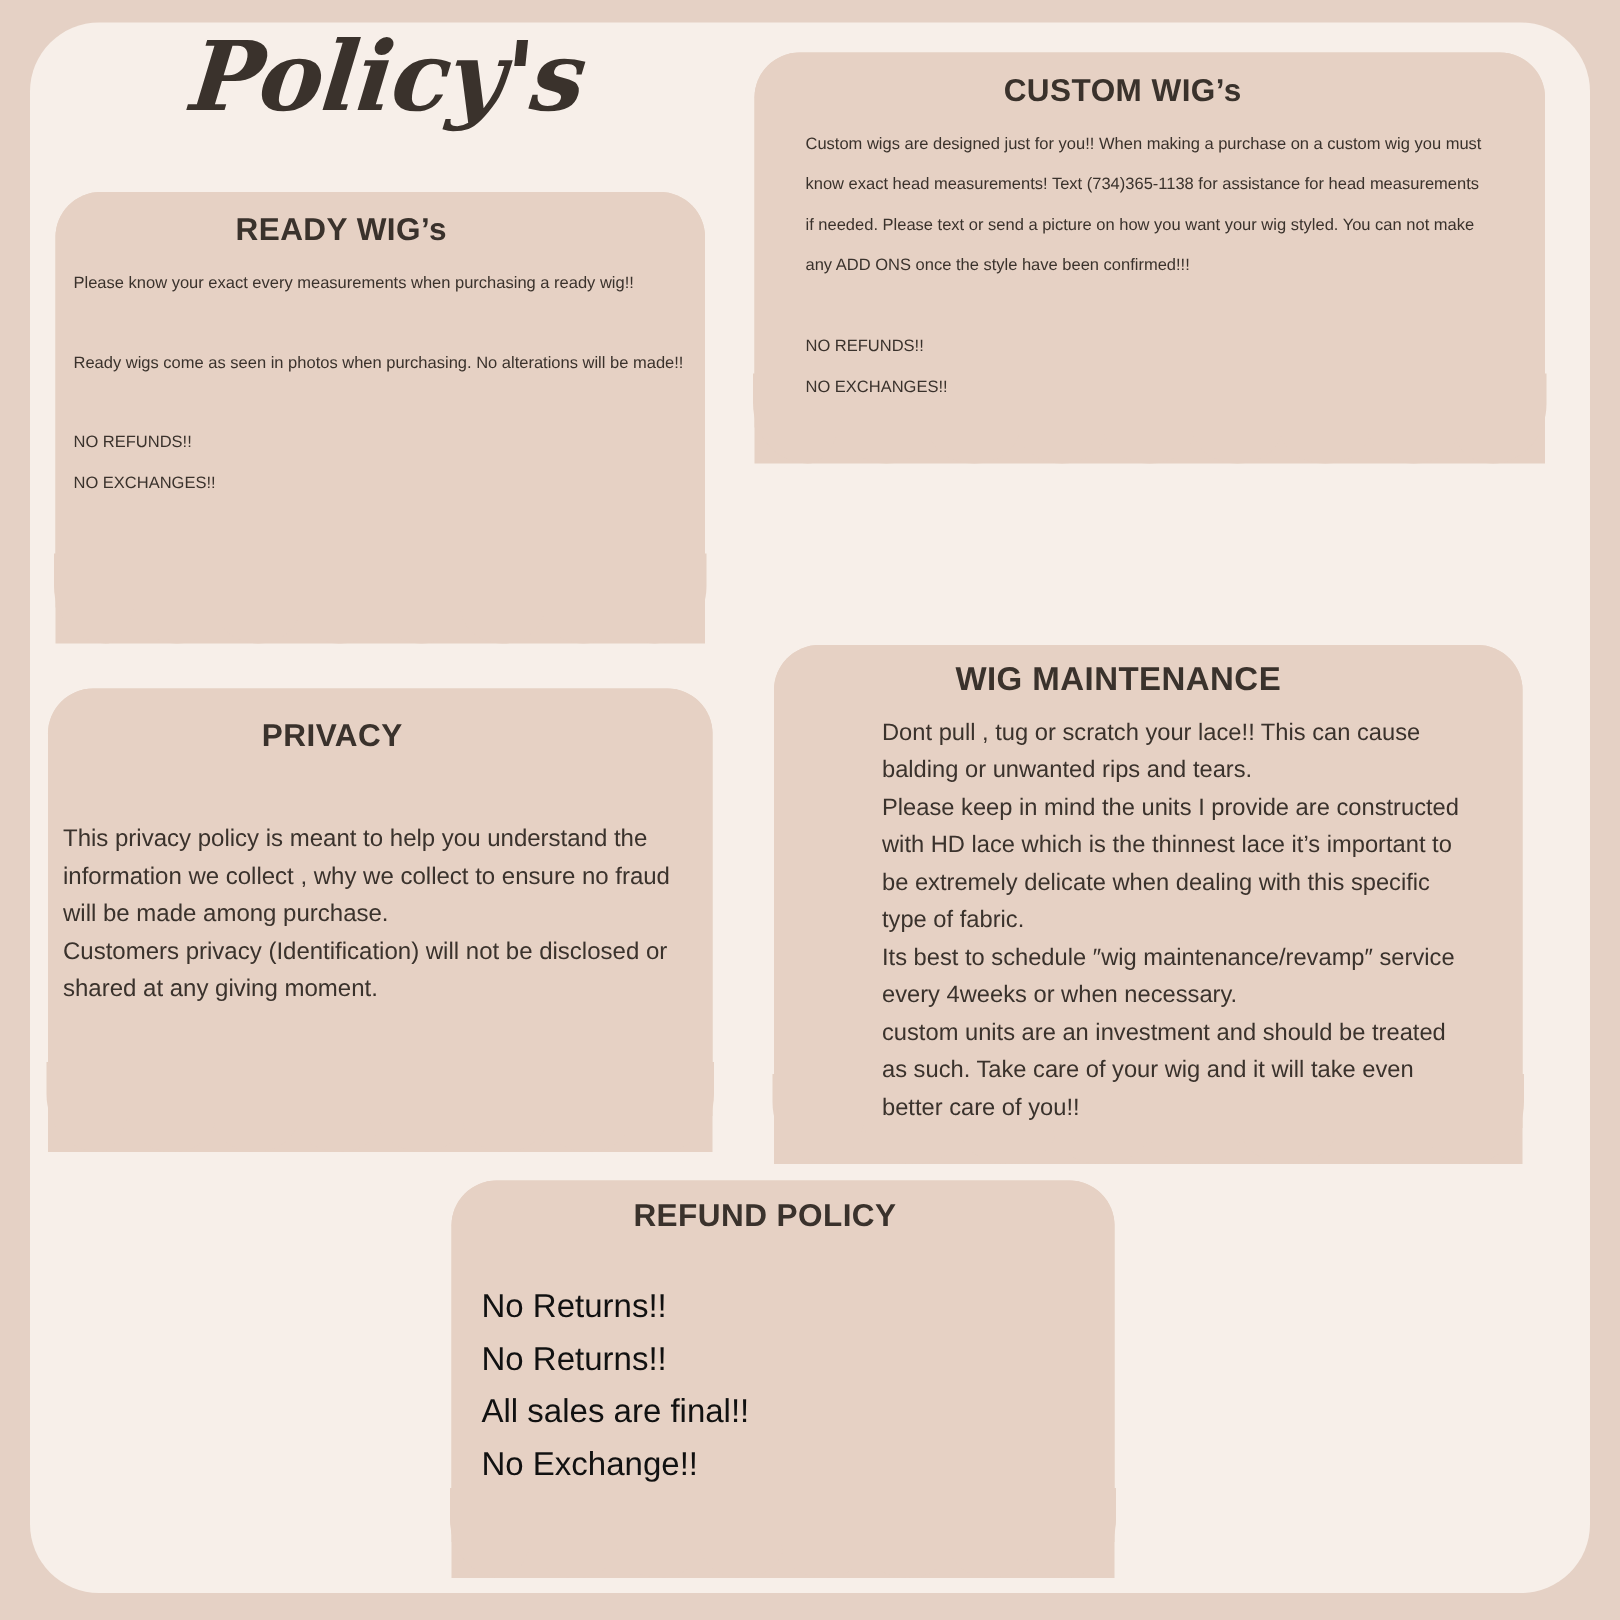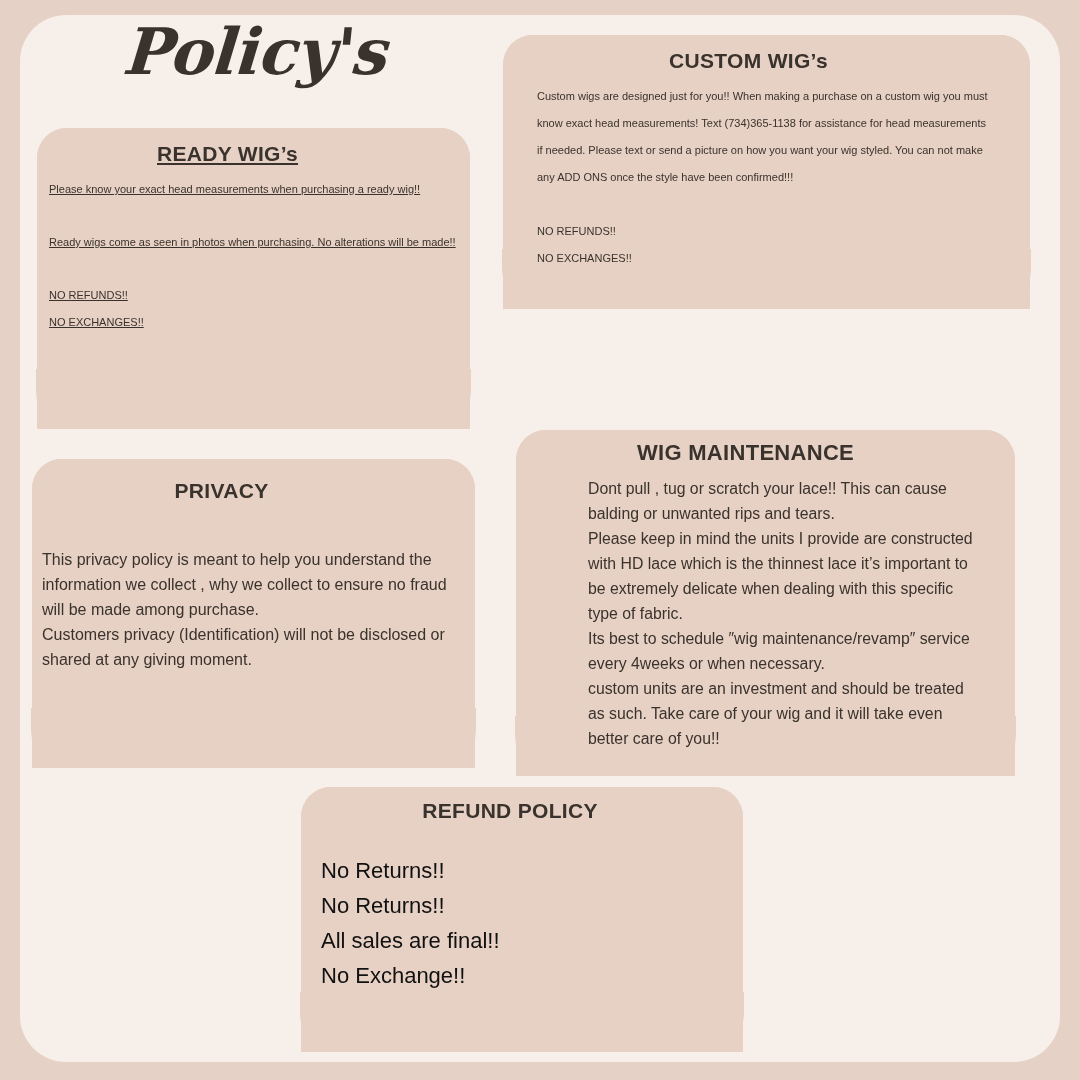--- a/index.html
+++ b/index.html
@@ -64,23 +64,23 @@
   <div class="scallops">
       <span></span>
       <span></span>
       <span></span>
       <span></span>
       <span></span>
       <span></span>
       <span></span>
       <span></span>
     </div>
-  <div class="card-content" style="padding:14px 4px 0 12px;text-decoration:underline;">
+  <div class="card-content" style="padding:14px 4px 0 12px;">
     <h2 style="margin-left:-60px;">READY WIG’s</h2>
-    <p style="margin-top:10px;">Please know your exact head measurements when purchasing a ready wig!!</p>
+    <p style="margin-top:10px;">Please know your exact every measurements when purchasing a ready wig!!</p>
     <p style="margin-top:26px;">Ready wigs come as seen in photos when purchasing. No alterations will be made!!</p>
     <p style="margin-top:26px;">NO REFUNDS!!
 NO EXCHANGES!!</p>
   </div>
 </div>
 
 <div class="card" style="left:503px; top:35px; width:527px; height:274px;">
   <div class="body-fill"></div>
   <div class="scallops">
       <span></span>

